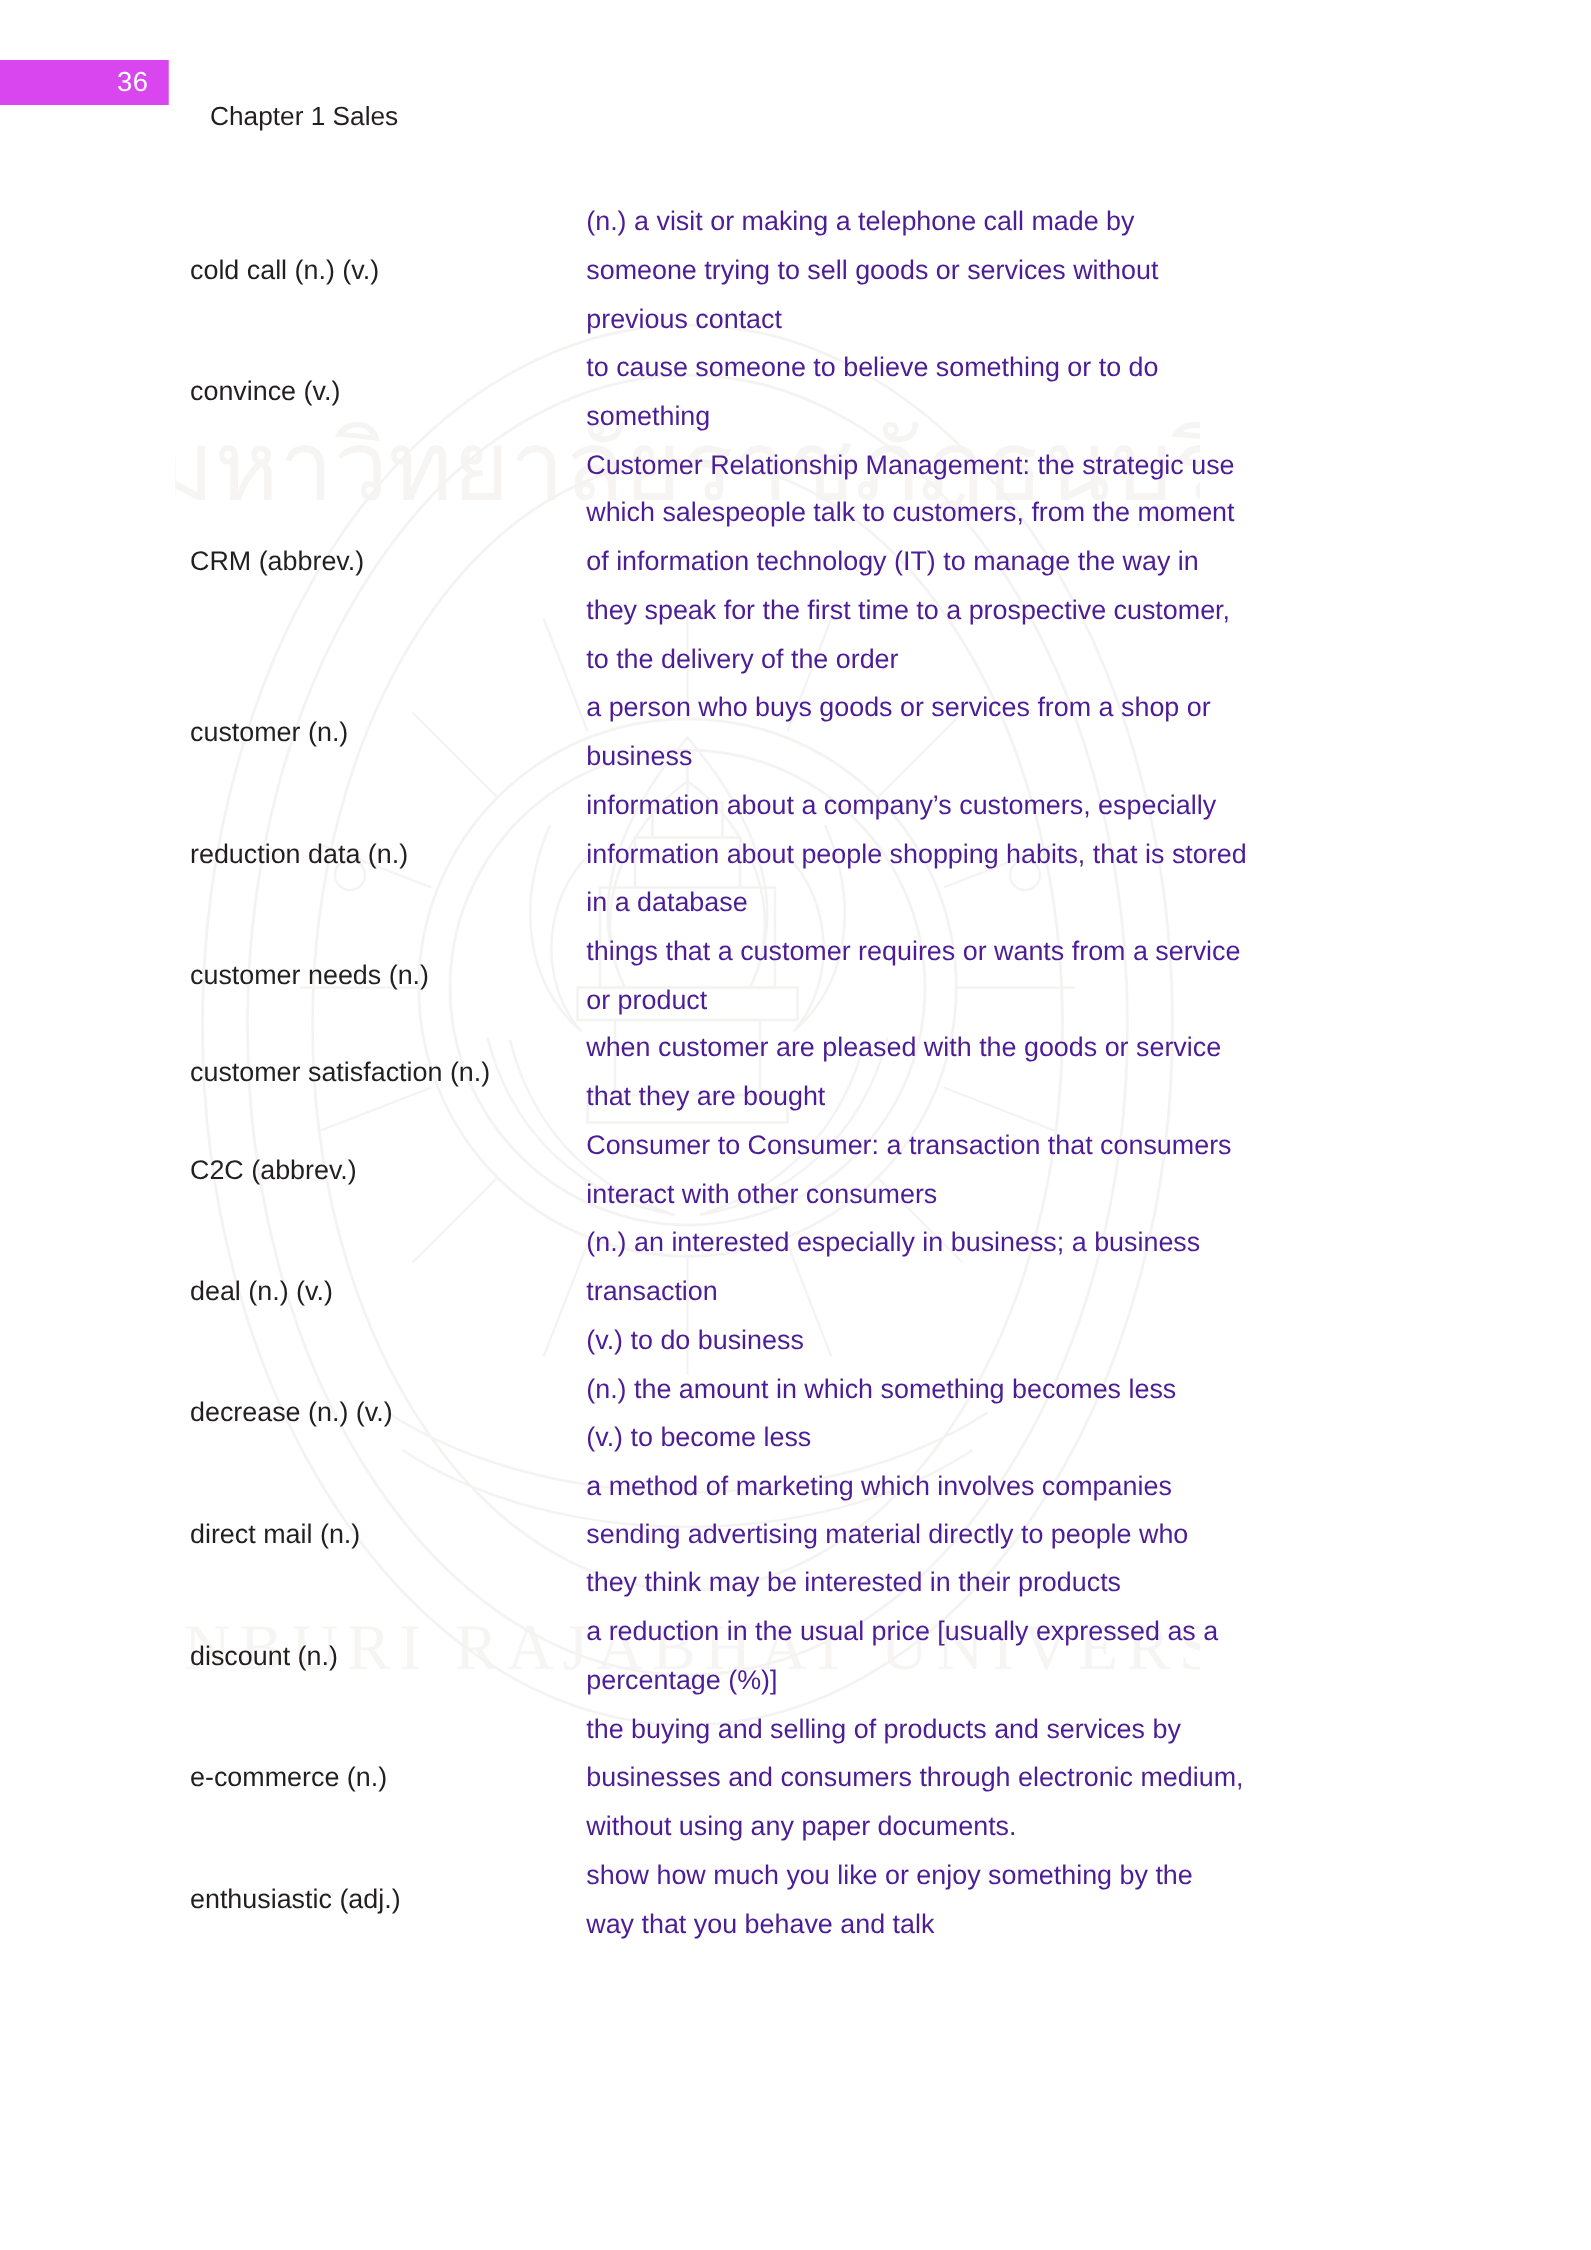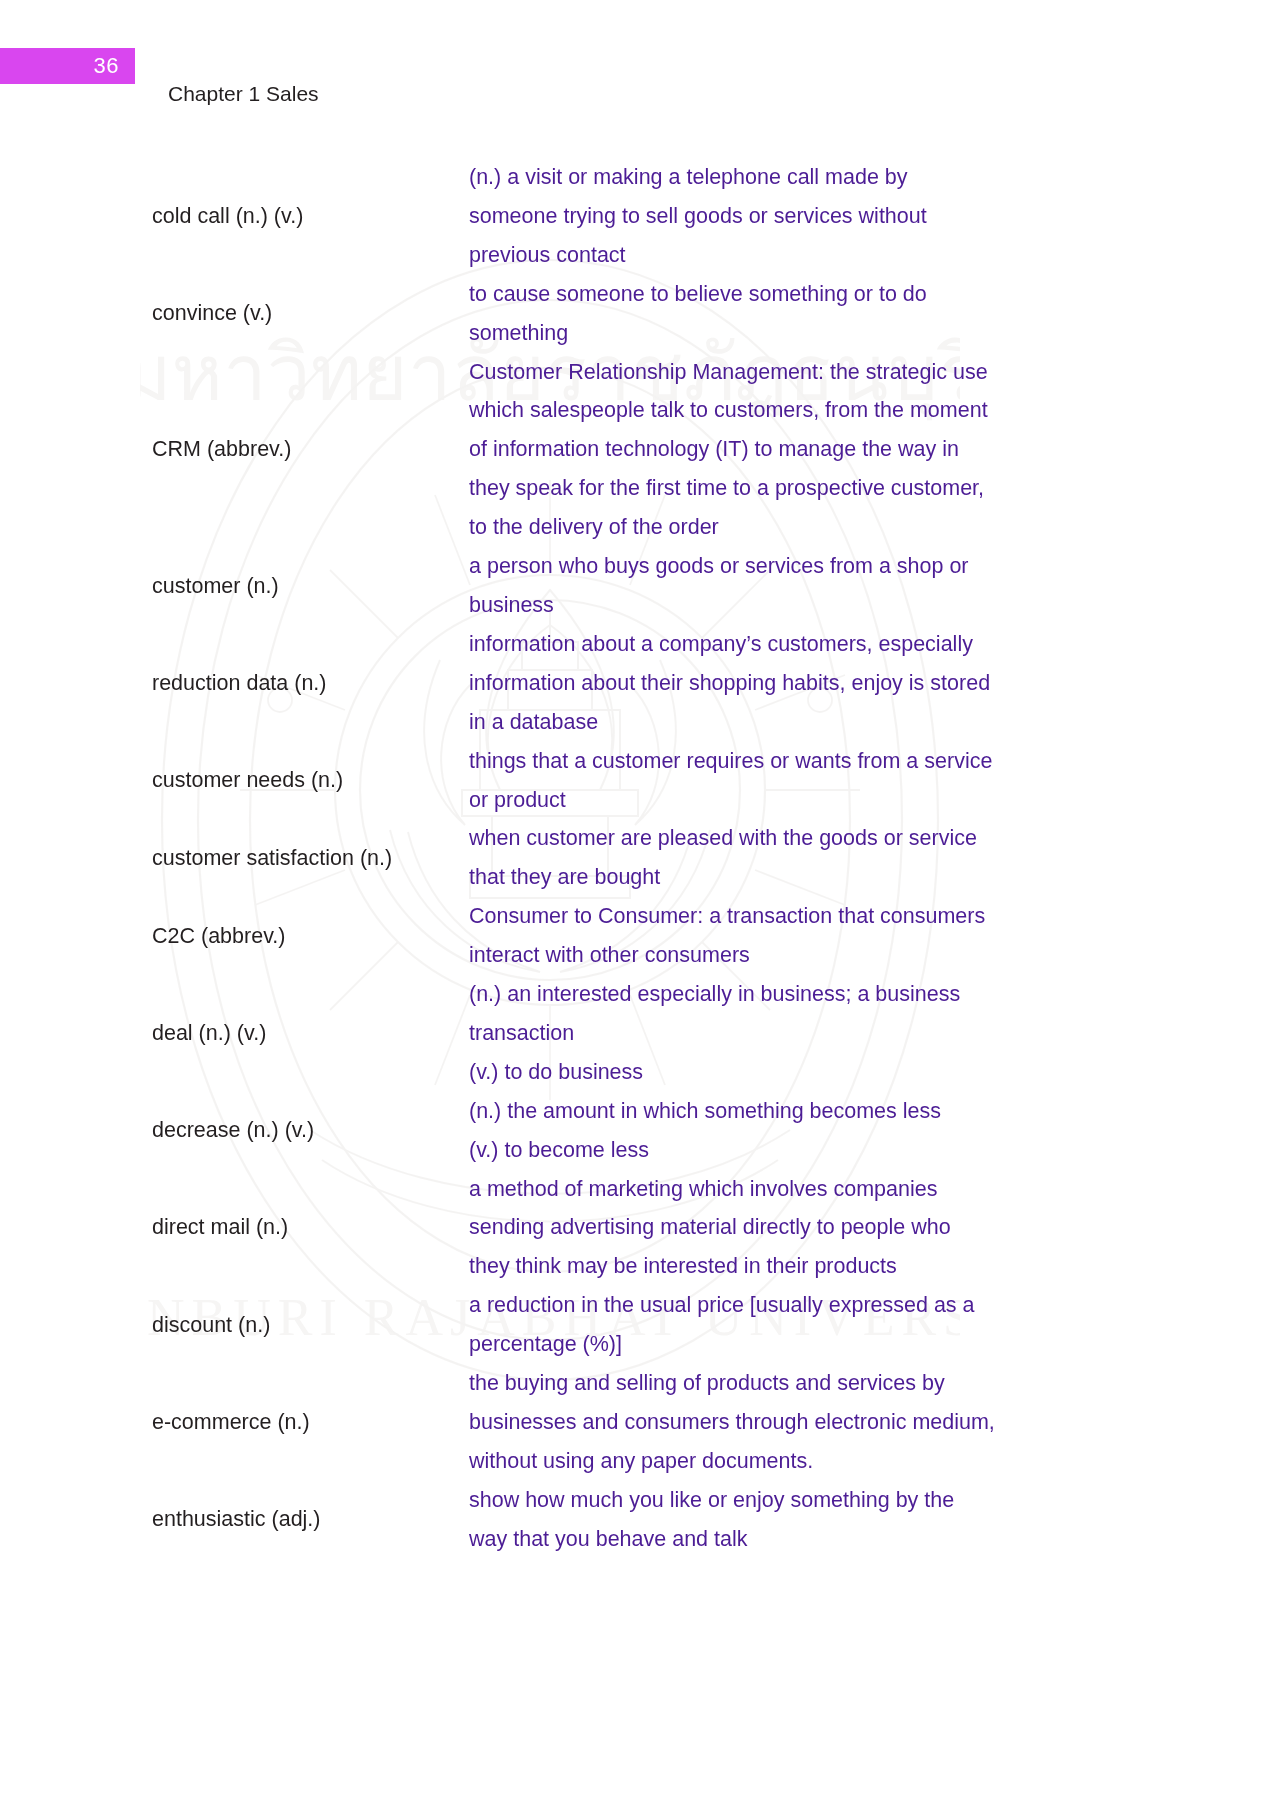--- a/index.html
+++ b/index.html
@@ -195,21 +195,21 @@
       <div class="term">customer (n.)</div>
       <div class="def">
         <div class="def-line">a person who buys goods or services from a shop or</div>
         <div class="def-line">business</div>
       </div>
     </div>
     <div class="entry">
       <div class="term">reduction data (n.)</div>
       <div class="def">
         <div class="def-line">information about a company’s customers, especially</div>
-        <div class="def-line">information about their shopping habits, enjoy is stored</div>
+        <div class="def-line">information about people shopping habits, that is stored</div>
         <div class="def-line">in a database</div>
       </div>
     </div>
     <div class="entry">
       <div class="term">customer needs (n.)</div>
       <div class="def">
         <div class="def-line">things that a customer requires or wants from a service</div>
         <div class="def-line">or product</div>
       </div>
     </div>

